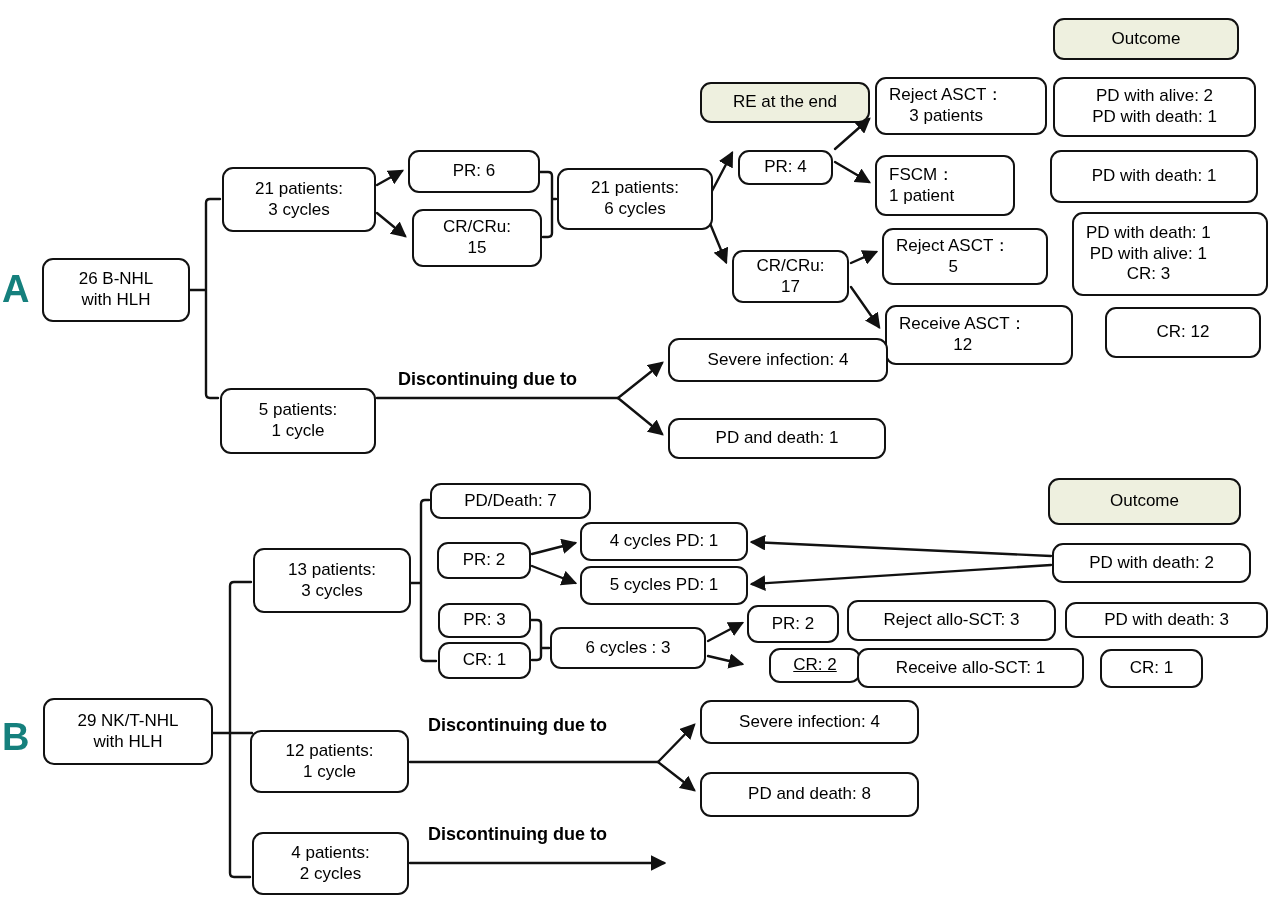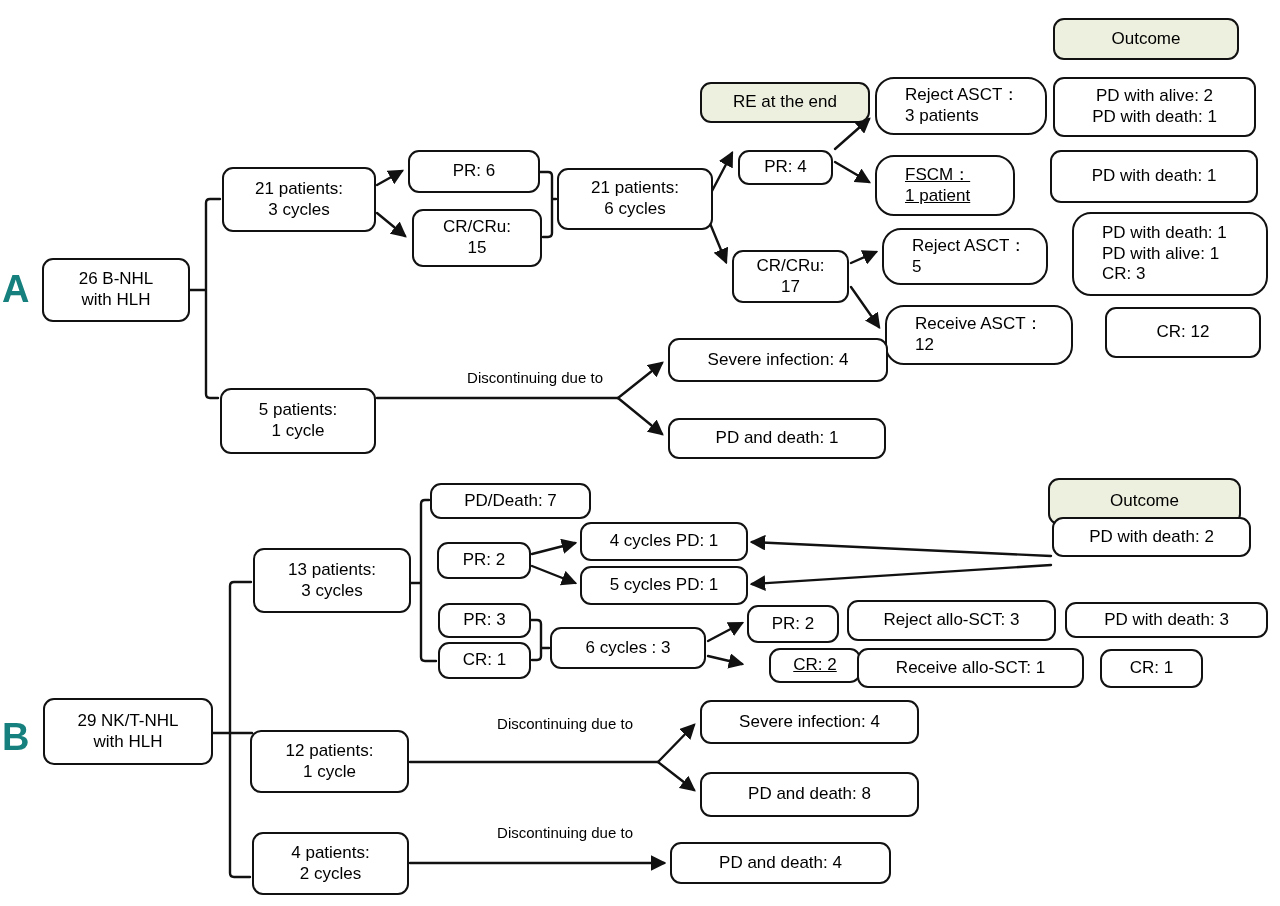--- a/index.html
+++ b/index.html
@@ -10,27 +10,27 @@
   #connectors{position:absolute;left:0;top:0;width:1280px;height:906px;}
   .ln{fill:none;stroke:#111;stroke-width:2.4;stroke-linecap:round;stroke-linejoin:round;}
   .ar{marker-end:url(#arr);}
   .node{
     position:absolute;box-sizing:border-box;
     border:2.5px solid #111;border-radius:11px;background:#fff;
     display:flex;align-items:center;justify-content:center;
     text-align:center;white-space:pre-line;
     font-size:17px;line-height:1.22;padding:2px 6px;
   }
-  .node.left{justify-content:flex-start;text-align:left;padding-left:28px;border-radius:19px;}
+  .node.left{justify-content:flex-start;text-align:center;padding-left:12px;}
   .node.header{background:var(--header-fill,#eef0df);}
   .plabel{
     position:absolute;font-size:38px;font-weight:bold;
     color:var(--panel-label,#15807d);line-height:1;
   }
-  .flabel{position:absolute;font-size:15px;text-align:right;white-space:nowrap;}
+  .flabel{position:absolute;font-size:18px;text-align:left;white-space:nowrap;font-weight:bold;}
 </style>
 </head>
 <body>
 
 <div id="stage">
 
   <svg id="connectors" viewBox="0 0 1280 906" xmlns="http://www.w3.org/2000/svg">
     <defs>
       <marker id="arr" viewBox="0 0 10 10" refX="8.5" refY="5" markerWidth="6.5" markerHeight="6.5" orient="auto-start-reverse">
         <path d="M0 0 L10 5 L0 10 Z" fill="#111"></path>
@@ -76,21 +76,21 @@
 1 cycle</div>
   <div class="node" style="left:408px;top:150px;width:132px;height:43px;">PR: 6</div>
   <div class="node" style="left:412px;top:209px;width:130px;height:58px;">CR/CRu:
 15</div>
   <div class="node" style="left:557px;top:168px;width:156px;height:62px;">21 patients:
 6 cycles</div>
   <div class="node header" style="left:700px;top:82px;width:170px;height:41px;">RE at the end</div>
   <div class="node" style="left:738px;top:138px;width:95px;height:35px;margin-top:12px;">PR: 4</div>
   <div class="node left" style="left:875px;top:77px;width:172px;height:58px;">Reject ASCT：
 3 patients</div>
-  <div class="node left" style="left:875px;top:155px;width:140px;height:61px;text-decoration:underline;">FSCM：
+  <div class="node left" style="left:875px;top:155px;width:140px;height:61px;">FSCM：
 1 patient</div>
   <div class="node header" style="left:1053px;top:18px;width:186px;height:42px;">Outcome</div>
   <div class="node" style="left:1053px;top:77px;width:203px;height:60px;">PD with alive: 2
 PD with death: 1</div>
   <div class="node" style="left:1050px;top:150px;width:208px;height:53px;">PD with death: 1</div>
   <div class="node" style="left:732px;top:250px;width:117px;height:53px;">CR/CRu:
 17</div>
   <div class="node left" style="left:882px;top:228px;width:166px;height:57px;">Reject ASCT：
 5</div>
   <div class="node left" style="left:885px;top:305px;width:188px;height:60px;">Receive ASCT：
@@ -114,26 +114,25 @@
   <div class="node" style="left:580px;top:522px;width:168px;height:39px;">4 cycles PD: 1</div>
   <div class="node" style="left:580px;top:566px;width:168px;height:39px;">5 cycles PD: 1</div>
   <div class="node" style="left:438px;top:603px;width:93px;height:35px;">PR: 3</div>
   <div class="node" style="left:438px;top:642px;width:93px;height:37px;">CR: 1</div>
   <div class="node" style="left:550px;top:627px;width:156px;height:42px;">6 cycles : 3</div>
   <div class="node" style="left:747px;top:605px;width:92px;height:38px;">PR: 2</div>
   <div class="node" style="left:769px;top:648px;width:92px;height:35px;text-decoration:underline;">CR: 2</div>
   <div class="node" style="left:847px;top:600px;width:209px;height:41px;">Reject allo-SCT: 3</div>
   <div class="node" style="left:857px;top:648px;width:227px;height:40px;">Receive allo-SCT: 1</div>
   <div class="node header" style="left:1048px;top:478px;width:193px;height:47px;">Outcome</div>
-  <div class="node" style="left:1052px;top:517px;width:199px;height:40px;">PD with death: 2</div>
+  <div class="node" style="left:1052px;top:543px;width:199px;height:40px;">PD with death: 2</div>
   <div class="node" style="left:1065px;top:602px;width:203px;height:36px;">PD with death: 3</div>
   <div class="node" style="left:1100px;top:649px;width:103px;height:39px;">CR: 1</div>
   <div class="node" style="left:250px;top:730px;width:159px;height:63px;">12 patients:
 1 cycle</div>
   <div class="flabel" style="left:428px;top:715px;width:205px;">Discontinuing due to</div>
   <div class="node" style="left:700px;top:700px;width:219px;height:44px;">Severe infection: 4</div>
   <div class="node" style="left:700px;top:772px;width:219px;height:45px;">PD and death: 8</div>
   <div class="node" style="left:252px;top:832px;width:157px;height:63px;">4 patients:
 2 cycles</div>
   <div class="flabel" style="left:428px;top:824px;width:205px;">Discontinuing due to</div>
-  <div class="node" style="left:670px;top:842px;width:221px;height:42px;">PD and death: 4</div>
 
 </div>
 
 </body></html>

